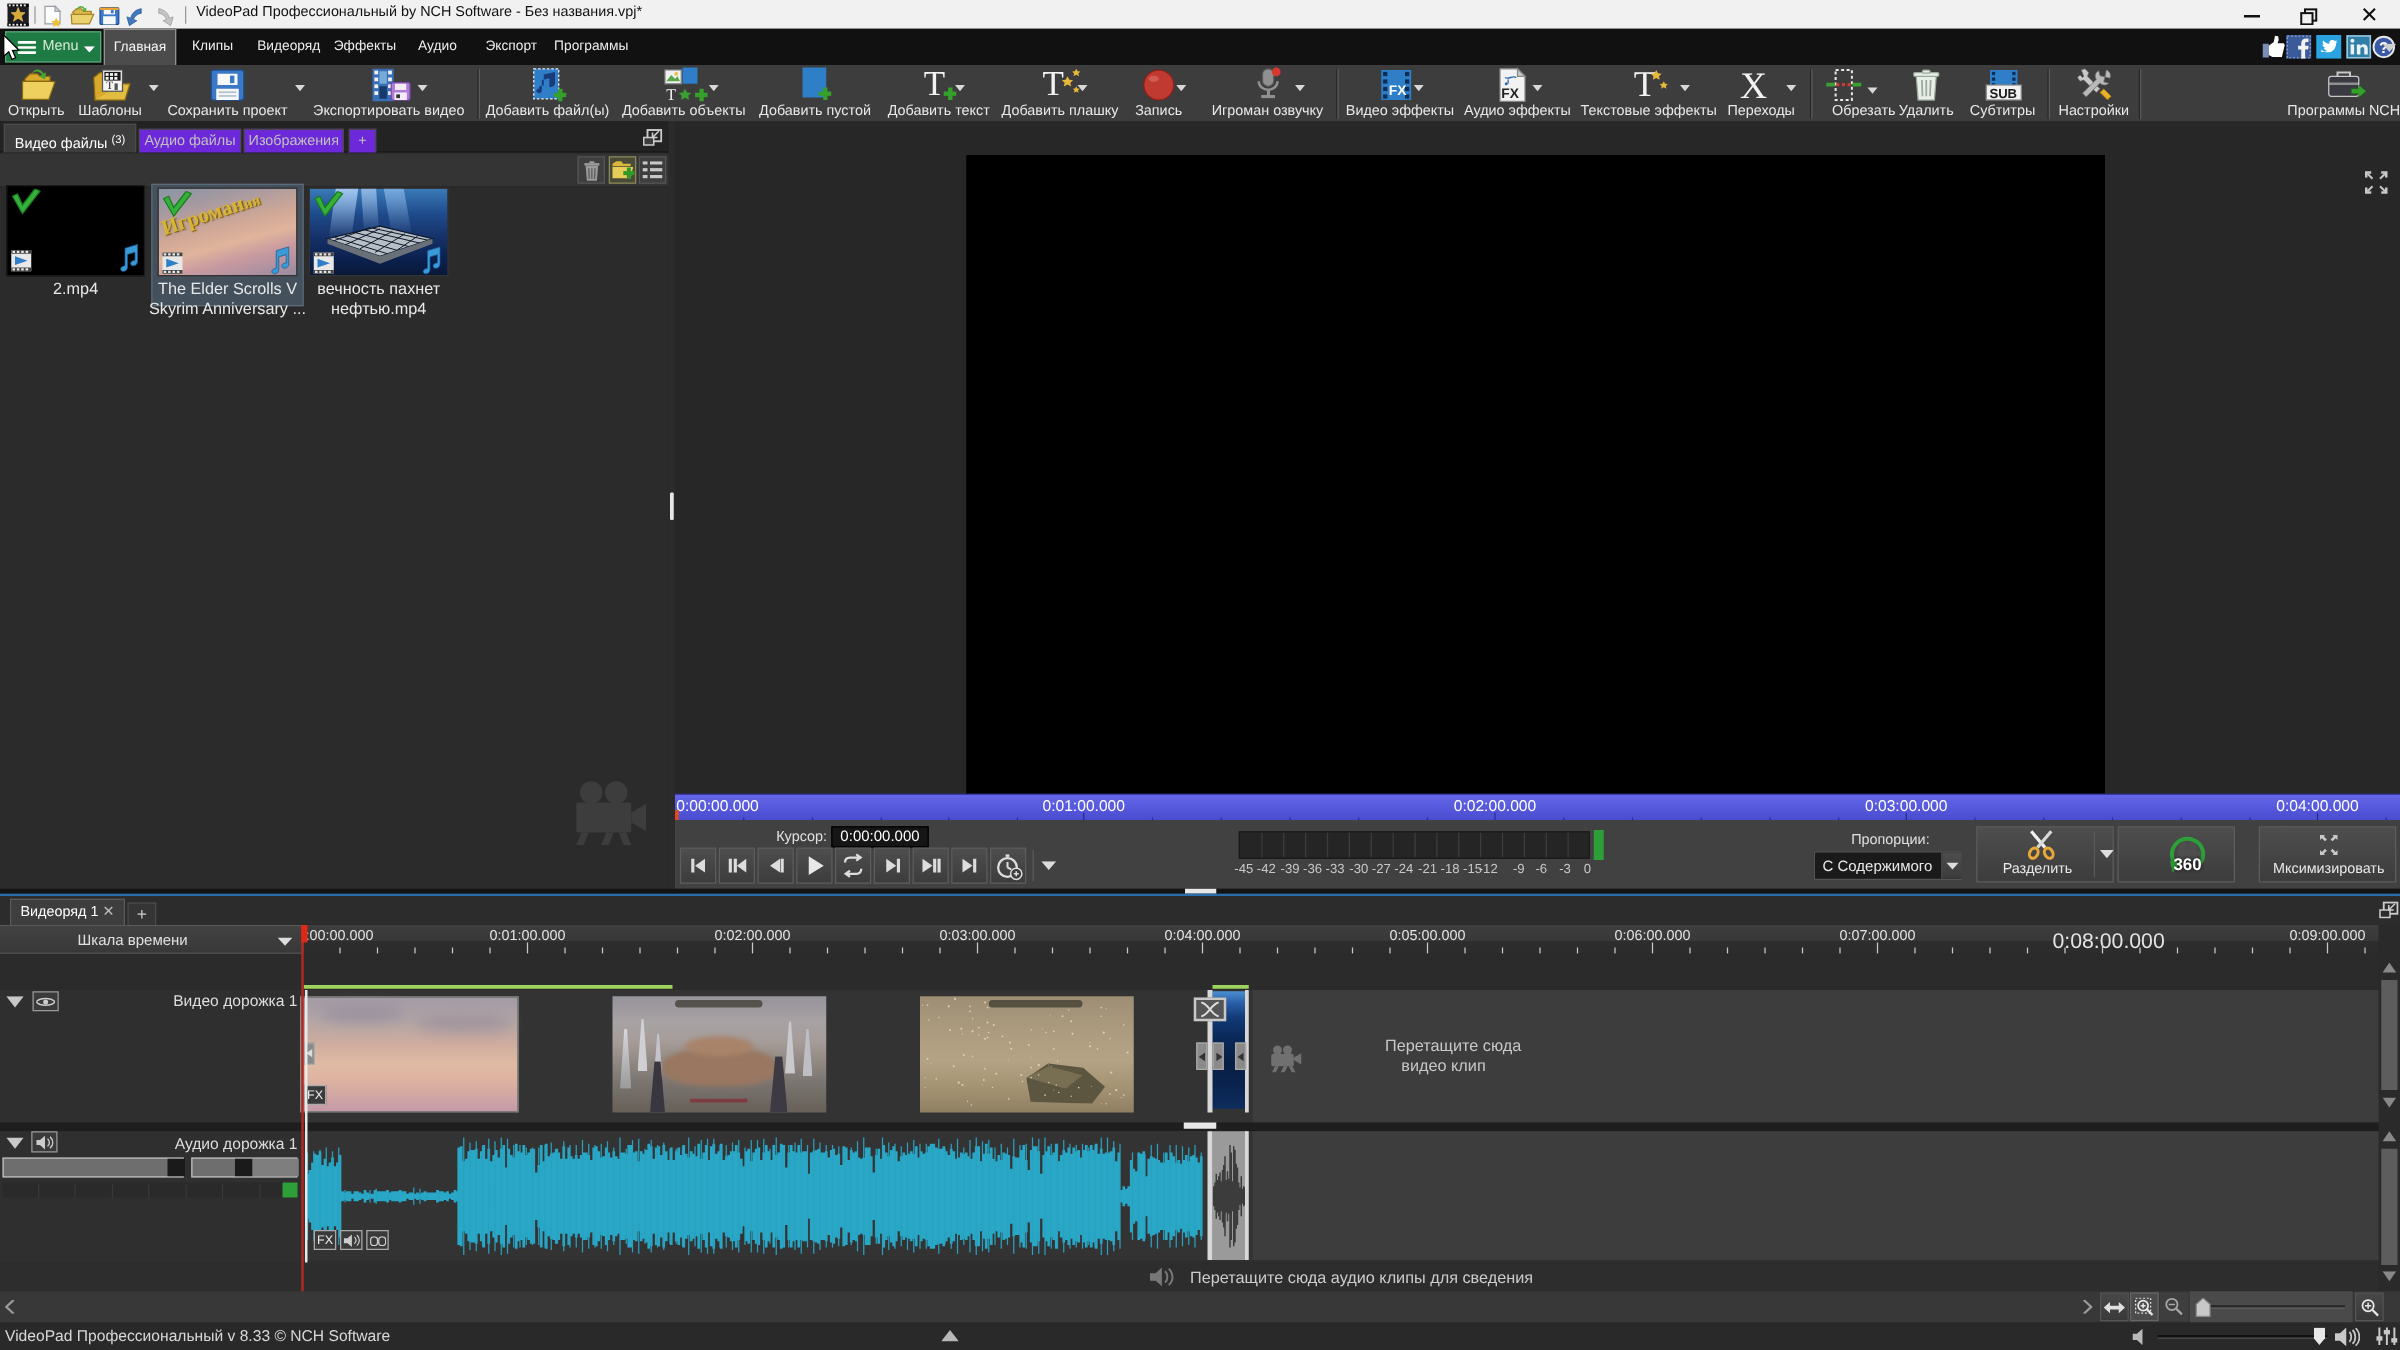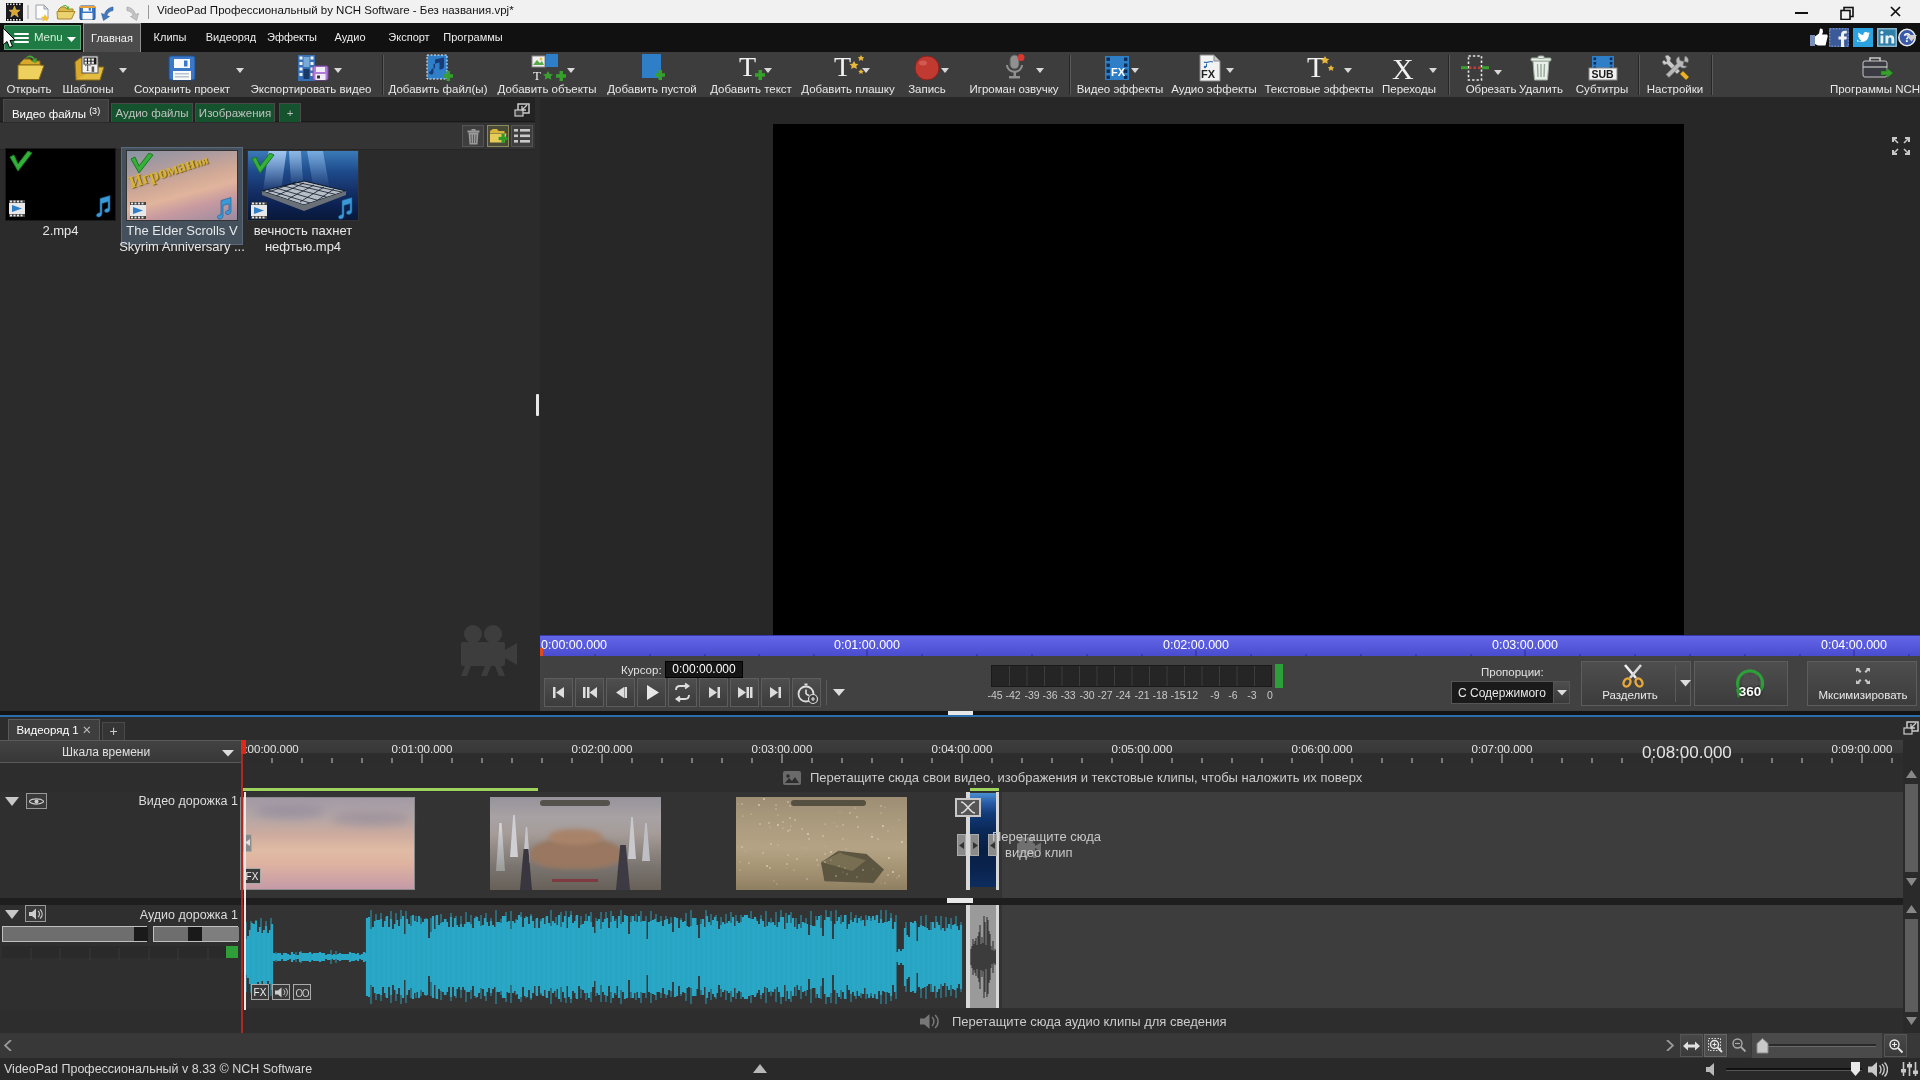--- a/index.html
+++ b/index.html
@@ -18,21 +18,21 @@
 
 #toolbar { position:absolute; left:0; top:52px; width:1920px; height:45px; background:#3d3d3d; }
 .tblabel { position:absolute; top:31px; width:200px; font-size:11.5px; color:#e8e8e8; text-align:center; }
 .tbsep { position:absolute; top:3px; width:1px; height:40px; background:#5a5a5a; box-shadow:-1px 0 0 #262626; }
 .darr { position:absolute; width:0; height:0; border-left:4px solid transparent; border-right:4px solid transparent; border-top:5px solid #d8d8d8; }
 
 #leftpanel { position:absolute; left:0; top:97px; width:535px; height:618px; background:#2b2b2b; }
 #vdivider { position:absolute; left:535px; top:97px; width:5px; height:618px; background:#2b2b2b; }
 #preview { position:absolute; left:540px; top:97px; width:1380px; height:618px; background:#272727; }
 .ptabrow { position:absolute; left:0; top:0; width:100%; height:25px; background:#232323; border-bottom:1px solid #191919; }
-.ptab { position:absolute; top:6px; height:19px; line-height:19px; white-space:nowrap; overflow:hidden; font-size:11.5px; color:#c0c0c0; background:#14532d; border:1px solid #4a4a4a; border-bottom:none; text-align:center; }
+.ptab { position:absolute; top:6px; height:19px; line-height:19px; white-space:nowrap; overflow:hidden; font-size:11.5px; color:#c0c0c0; background:#6d28d9; border:1px solid #4a4a4a; border-bottom:none; text-align:center; }
 .ptab.active { top:2px; height:23px; line-height:23px; background:#3d3d3d; color:#fff; }
 .caption { position:absolute; font-size:13px; color:#e8e8e8; text-align:center; line-height:16px; }
 
 #transport { position:absolute; left:540px; top:656px; width:1380px; height:55px; background:#414141; }
 .tbtn { position:absolute; background:linear-gradient(#4e4e4e,#3c3c3c); border:1px solid #5d5d5d; }
 
 #tldivider { position:absolute; left:0; top:711px; width:1920px; height:4px; background:#141414; }
 #timeline { position:absolute; left:0; top:715px; width:1920px; height:383px; background:#2b2b2b; border-top:2px solid #2b6cab; }
 #tltabrow { position:absolute; left:0; top:0px; width:1920px; height:23px; background:#2c2c2c; }
 #ruler { position:absolute; left:0; top:23px; width:1920px; height:23px; background:#242424; }
@@ -810,28 +810,20 @@
             <line x1="1500" y1="18" x2="1500" y2="23" stroke="#c8c8c8"></line>
             <line x1="1530" y1="18" x2="1530" y2="23" stroke="#c8c8c8"></line>
             <line x1="1560" y1="18" x2="1560" y2="23" stroke="#c8c8c8"></line>
             <line x1="1590" y1="18" x2="1590" y2="23" stroke="#c8c8c8"></line>
             <line x1="1620" y1="14" x2="1620" y2="23" stroke="#c8c8c8"></line>
             <line x1="1650" y1="18" x2="1650" y2="23" stroke="#c8c8c8"></line>
           </svg>
         </div>
     </div>
 
-    <div class="msgrow" style="top:46px;height:29px;">
-      <svg class="abs" style="left:782px;top:7px" width="20" height="16" viewBox="0 0 20 16">
-          <rect x="1" y="1" width="18" height="14" rx="2" fill="#6a6a6a"></rect>
-          <circle cx="6" cy="6" r="1.8" fill="#2d2d2d"></circle>
-          <path d="M3 13 l4 -5 3 3 3 -4 4 6 Z" fill="#2d2d2d"></path>
-        </svg>
-      <div class="abs" style="left:810px;top:7px;">Перетащите сюда свои видео, изображения и текстовые клипы, чтобы наложить их поверх</div>
-    </div>
 
     <div class="abs" style="left:0;top:75px;width:1920px;height:106px;background:#2f2f2f;">
       <div class="abs" style="left:242px;top:0;width:760px;height:106px;background:#333333;"></div>
       <div class="abs" style="left:1002px;top:0;width:901px;height:106px;background:#3d3d3d;"></div>
       <svg class="abs" style="left:5px;top:5px" width="14" height="10">
           <path d="M0 0 h14 l-7 9 Z" fill="#c8c8c8"></path>
         </svg>
       <div class="abs" style="left:26px;top:1px;width:21px;height:16px;background:#3a3a3a;border:1px solid #999;">
           <svg style="position:absolute;left:2px;top:3px" width="15" height="9" viewBox="0 0 15 9">
             <path d="M0 4.5 C3 1 12 1 15 4.5 C12 8 3 8 0 4.5 Z" fill="none" stroke="#ccc" stroke-width="1.2"></path>
@@ -990,21 +982,21 @@
 
       <svg class="abs" style="left:1014px;top:44px" width="28" height="22" viewBox="0 0 28 22">
           <g fill="#707070">
             <circle cx="8" cy="4" r="3.6"></circle>
             <circle cx="16" cy="4" r="3.6"></circle>
             <rect x="3" y="7" width="18" height="10" rx="1.5"></rect>
             <path d="M21 10 l6 -3.5 v9 l-6 -3.5 Z"></path>
             <path d="M6 17 l-2.5 5 h3 l2.5 -5 Z M13 17 l-2.5 5 h3 l2.5 -5 Z M17 17 l2.5 5 h3 l-2.5 -5 Z"></path>
           </g>
         </svg>
-      <div class="abs" style="left:992px;top:37px;font-size:13px;color:#c8c8c8;line-height:16px;">Перетащите сюда<br><span style="margin-left:13px;">видео клип</span></div>
+      <div class="abs" style="left:1108px;top:37px;font-size:13px;color:#c8c8c8;line-height:16px;">Перетащите сюда<br><span style="margin-left:13px;">видео клип</span></div>
     </div>
 
     <div class="abs" style="left:0;top:181px;width:1920px;height:7px;background:#1e1e1e;">
       <div class="abs" style="left:947px;top:0px;width:26px;height:5px;background:#e8e8e8;"></div>
     </div>
 
     <div class="abs" style="left:0;top:188px;width:1920px;height:105px;background:#2f2f2f;">
       <div class="abs" style="left:242px;top:0;width:760px;height:103px;background:#333333;"></div>
       <div class="abs" style="left:1002px;top:0;width:901px;height:103px;background:#3d3d3d;"></div>
       <svg class="abs" style="left:5px;top:5px" width="14" height="10">

